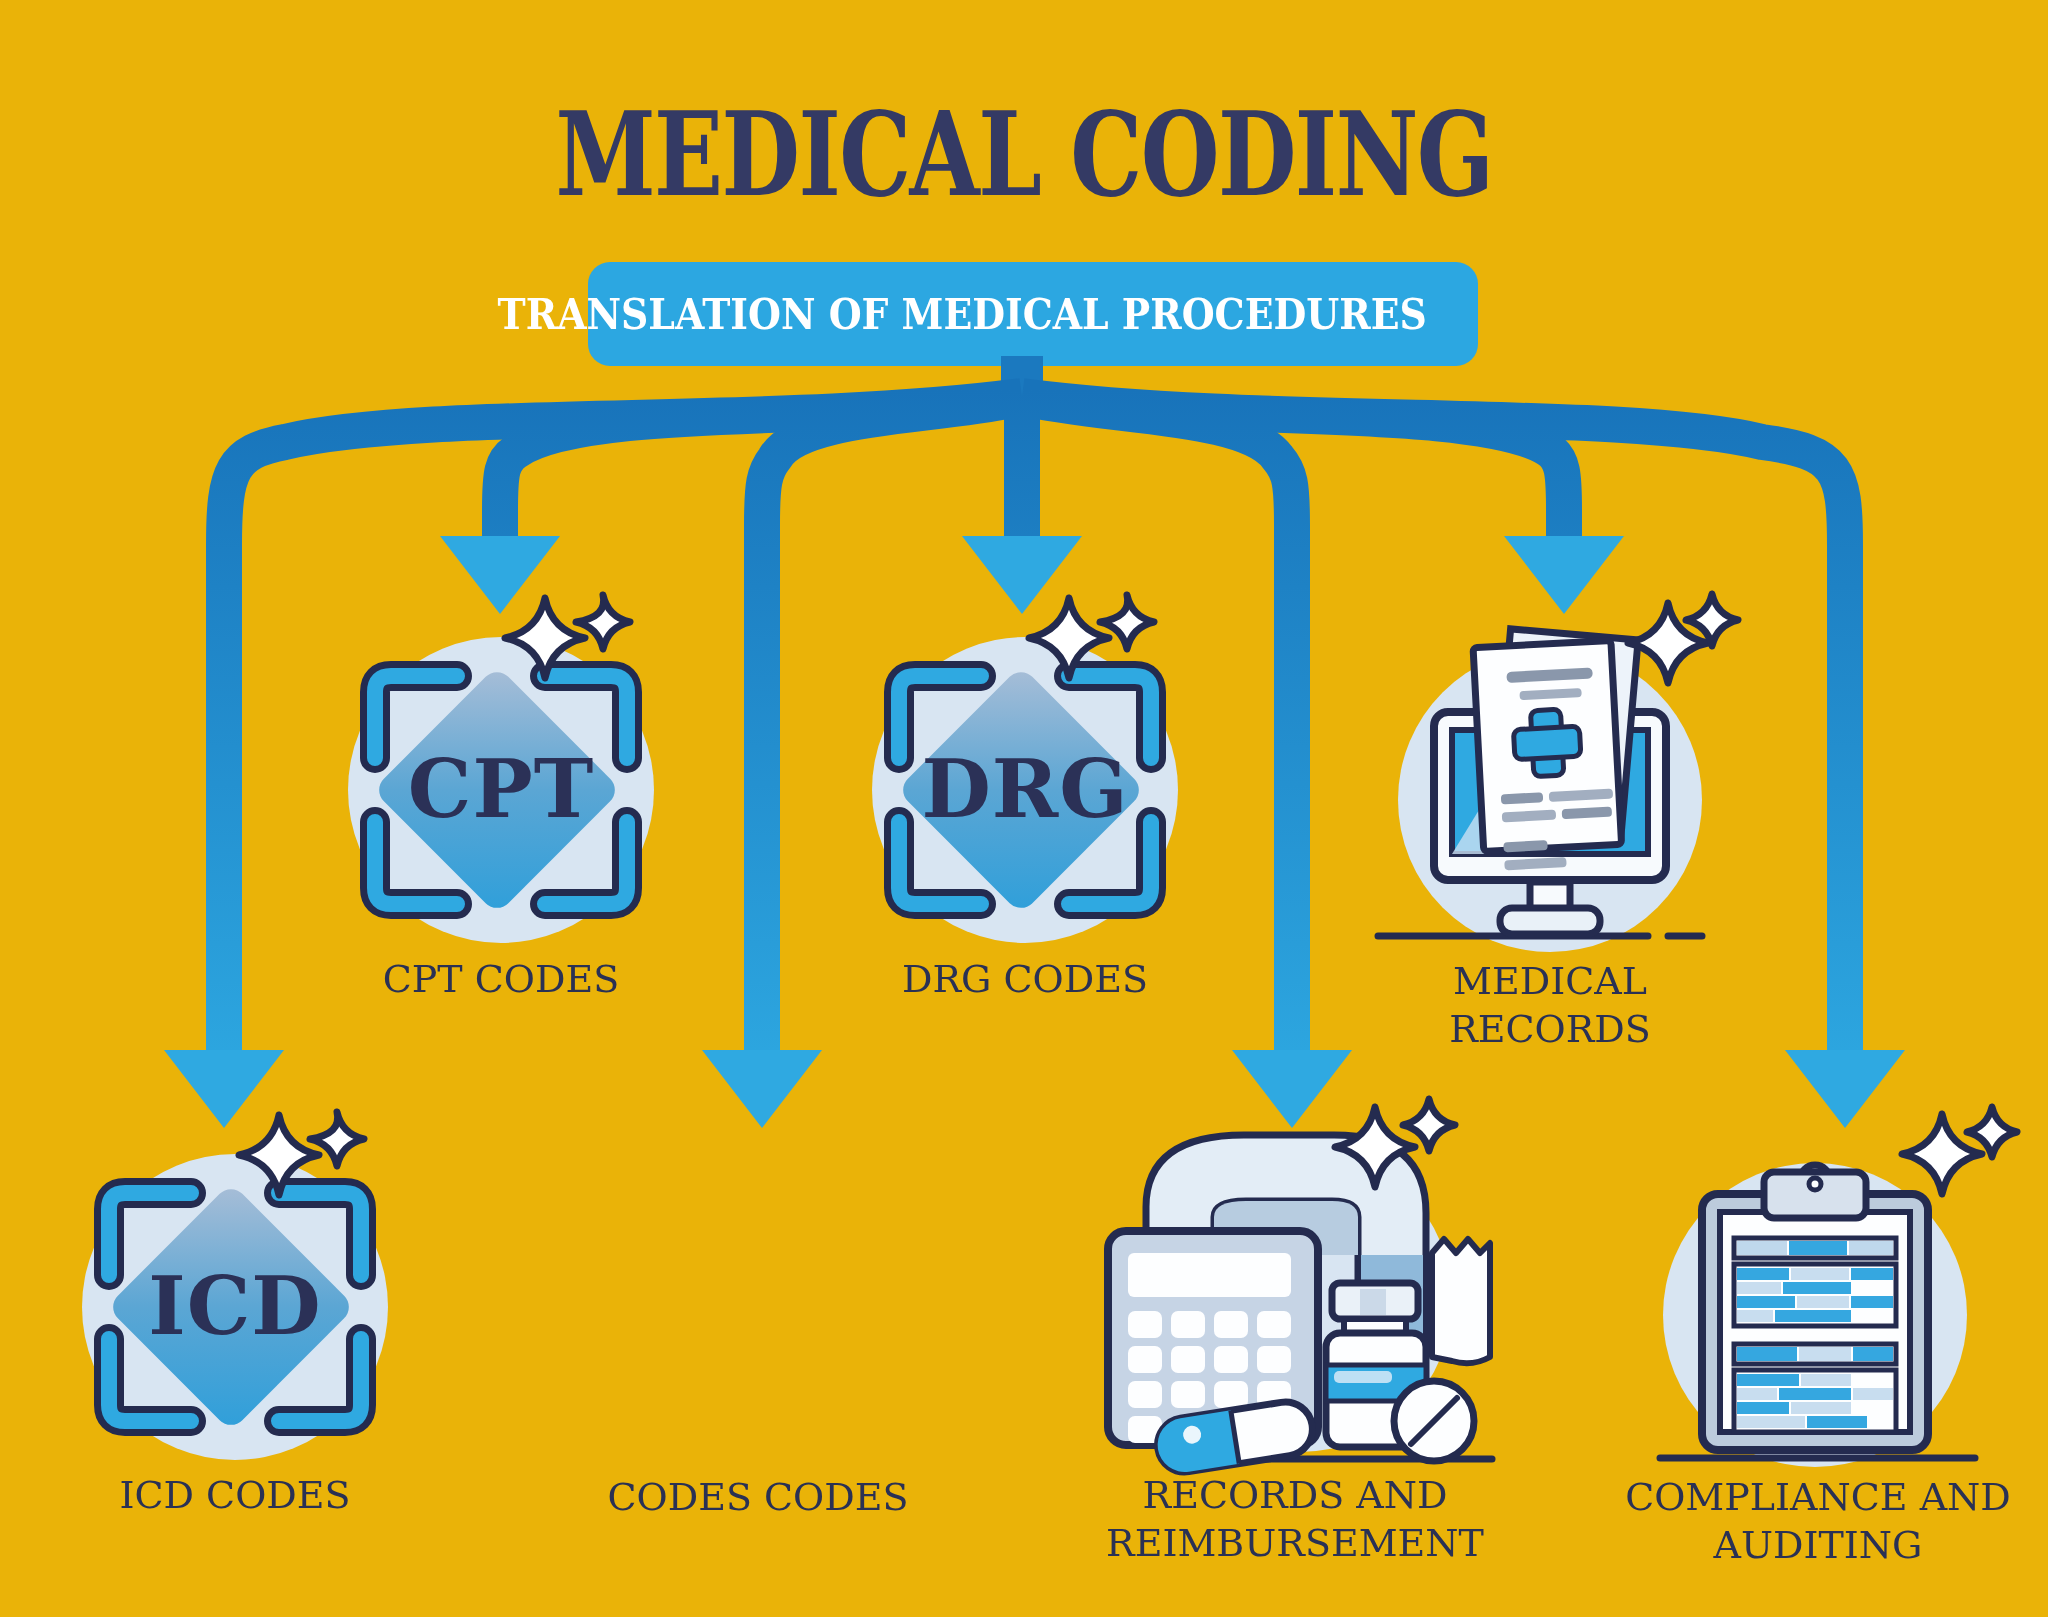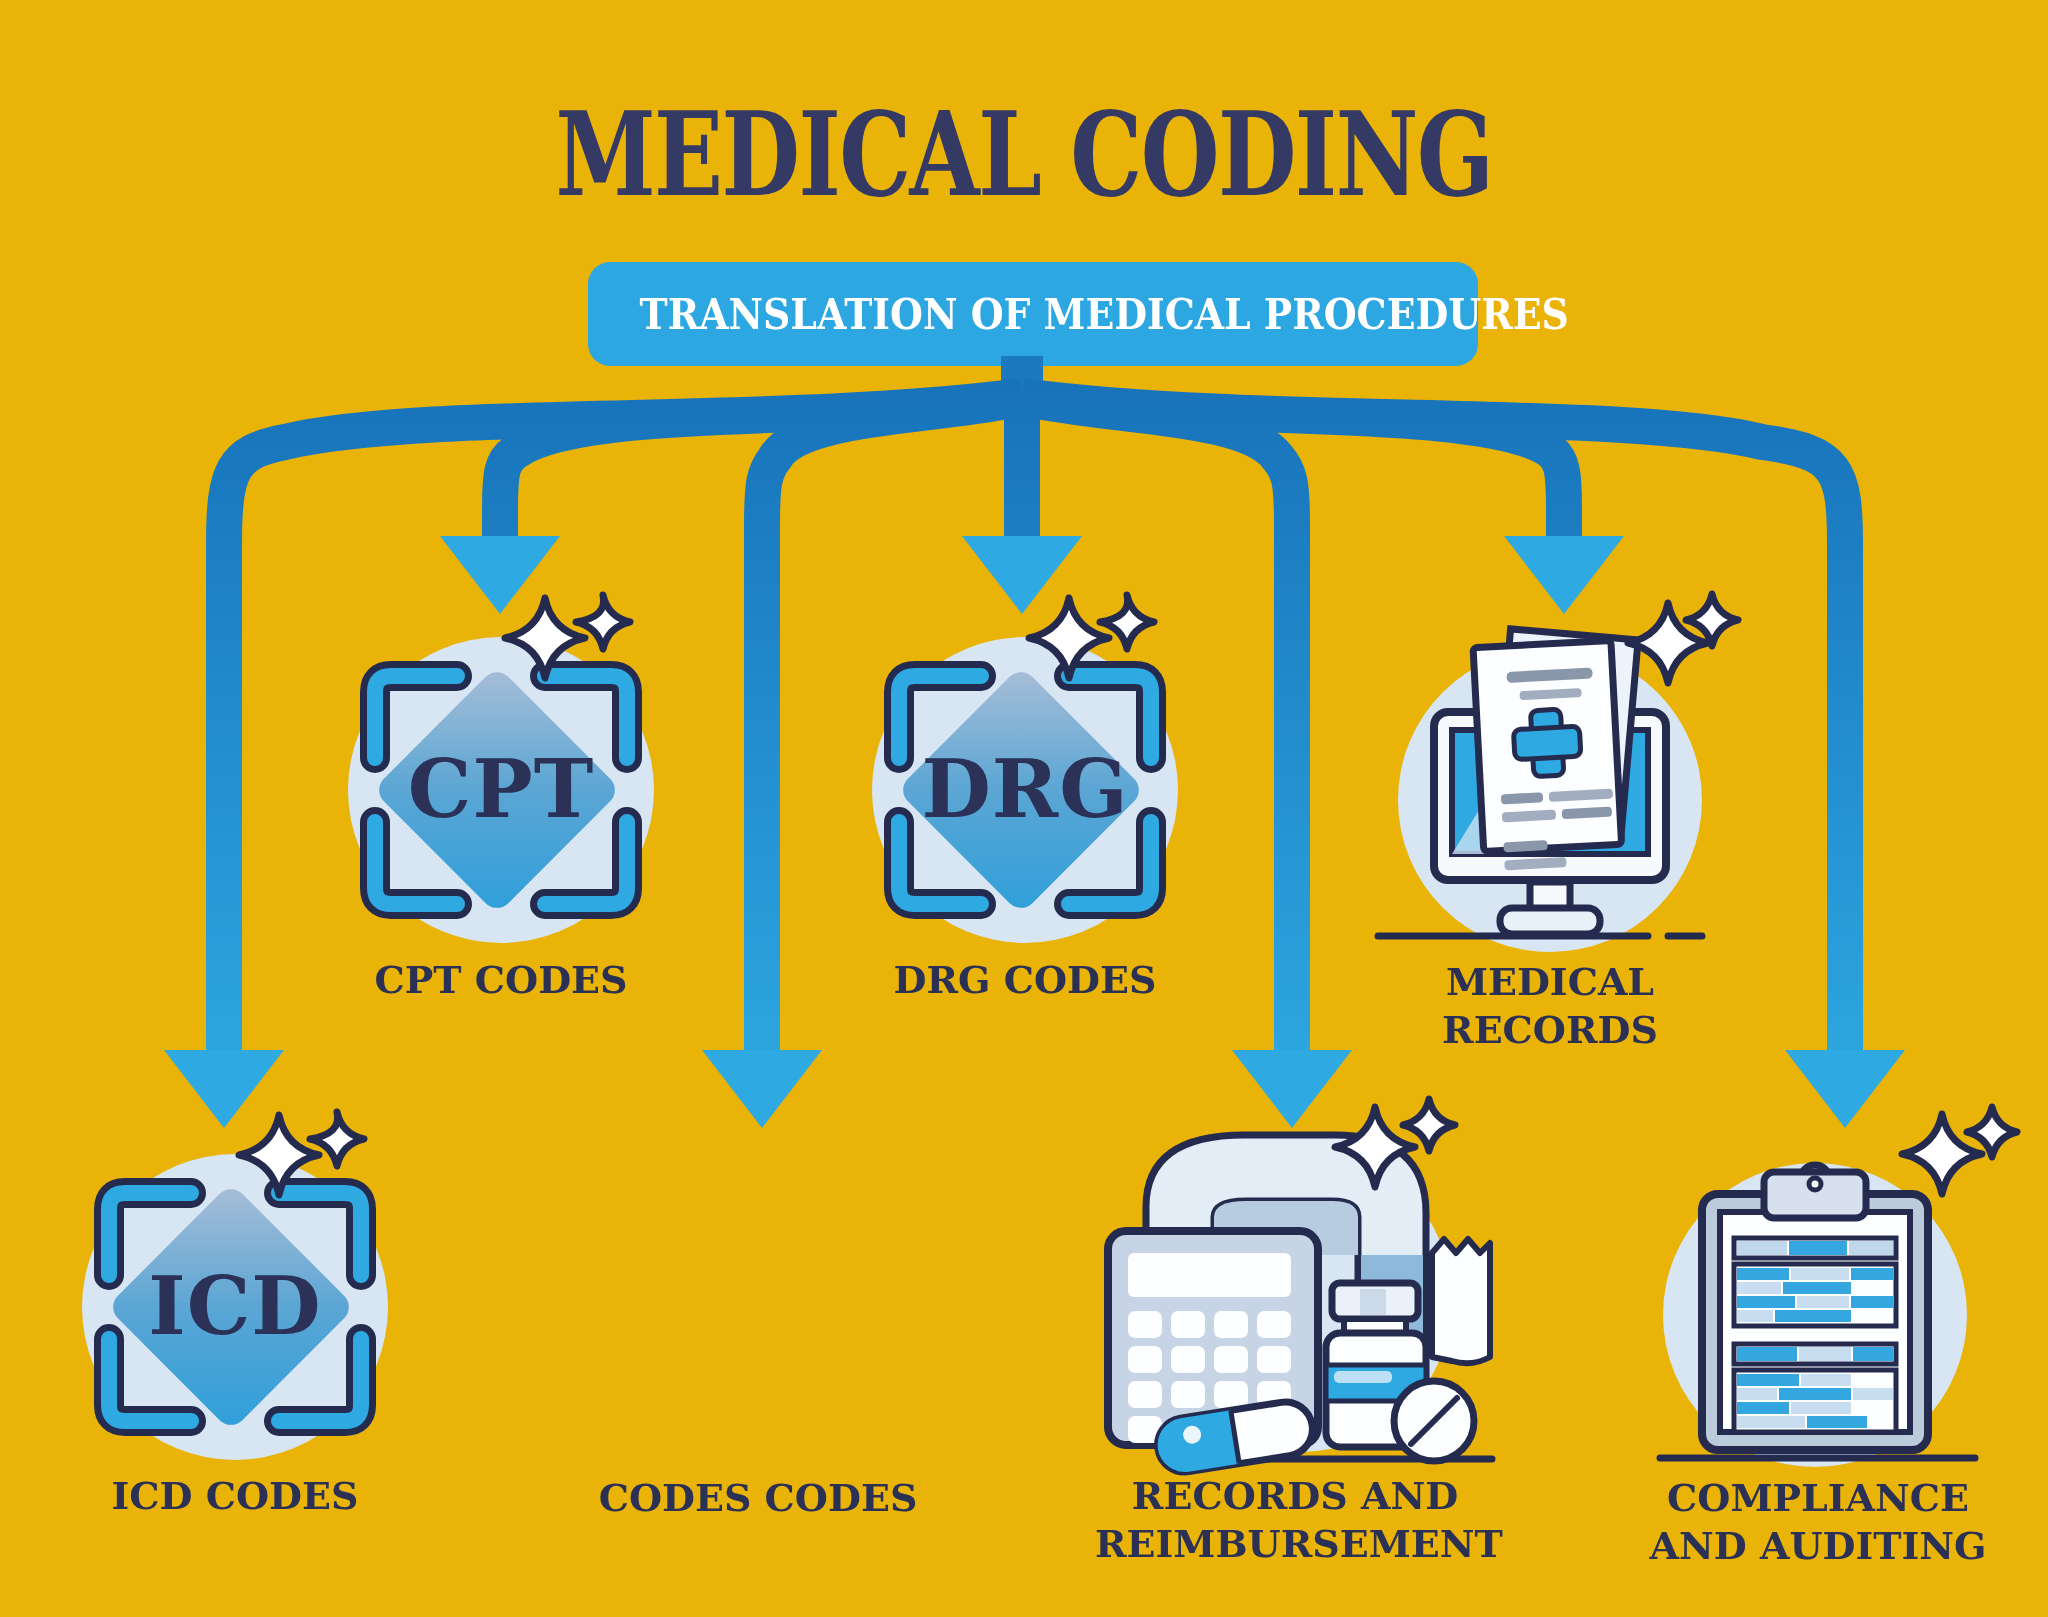--- a/index.html
+++ b/index.html
@@ -2,28 +2,28 @@
 <html><head>
 <meta charset="utf-8">
 <style>
   html,body{margin:0;padding:0;background:#ffffff;}
   .stage{position:relative;width:2048px;height:1617px;background:#eab308;overflow:hidden;
          font-family:"DejaVu Serif", serif;}
   .title{position:absolute;left:0;right:0;top:86px;text-align:center;
          font-size:116px;font-weight:bold;color:#343A64;letter-spacing:-2px;
          transform:scaleX(0.78);}
   .banner{position:absolute;left:588px;top:262px;width:890px;height:104px;
-          background:#2CA7E1;border-radius:22px;display:flex;align-items:center;justify-content:flex-start;}
+          background:#2CA7E1;border-radius:22px;display:flex;align-items:center;justify-content:flex-end;}
   .banner span{color:#ffffff;font-size:42px;font-weight:bold;letter-spacing:0px;
           transform:scaleX(0.9);white-space:nowrap;}
   .arrows{position:absolute;left:0;top:0;}
   .node{position:absolute;}
   .node svg{overflow:visible;display:block;}
   .node-label{position:absolute;transform:translateX(-50%);text-align:center;
-          font-weight:bold;font-size:38px;line-height:1.26;color:#2A3154;white-space:nowrap;}
+          font-weight:normal;font-size:38px;line-height:1.26;color:#2A3154;white-space:nowrap;}
   .node-label.wrap{white-space:normal;text-align:center;}
   .code-text{font-family:"DejaVu Serif", serif;font-weight:bold;fill:#2B3157;letter-spacing:1px;}
 </style>
 </head>
 <body>
 
 <div class="stage">
 
   <div class="title">MEDICAL CODING</div>
 

